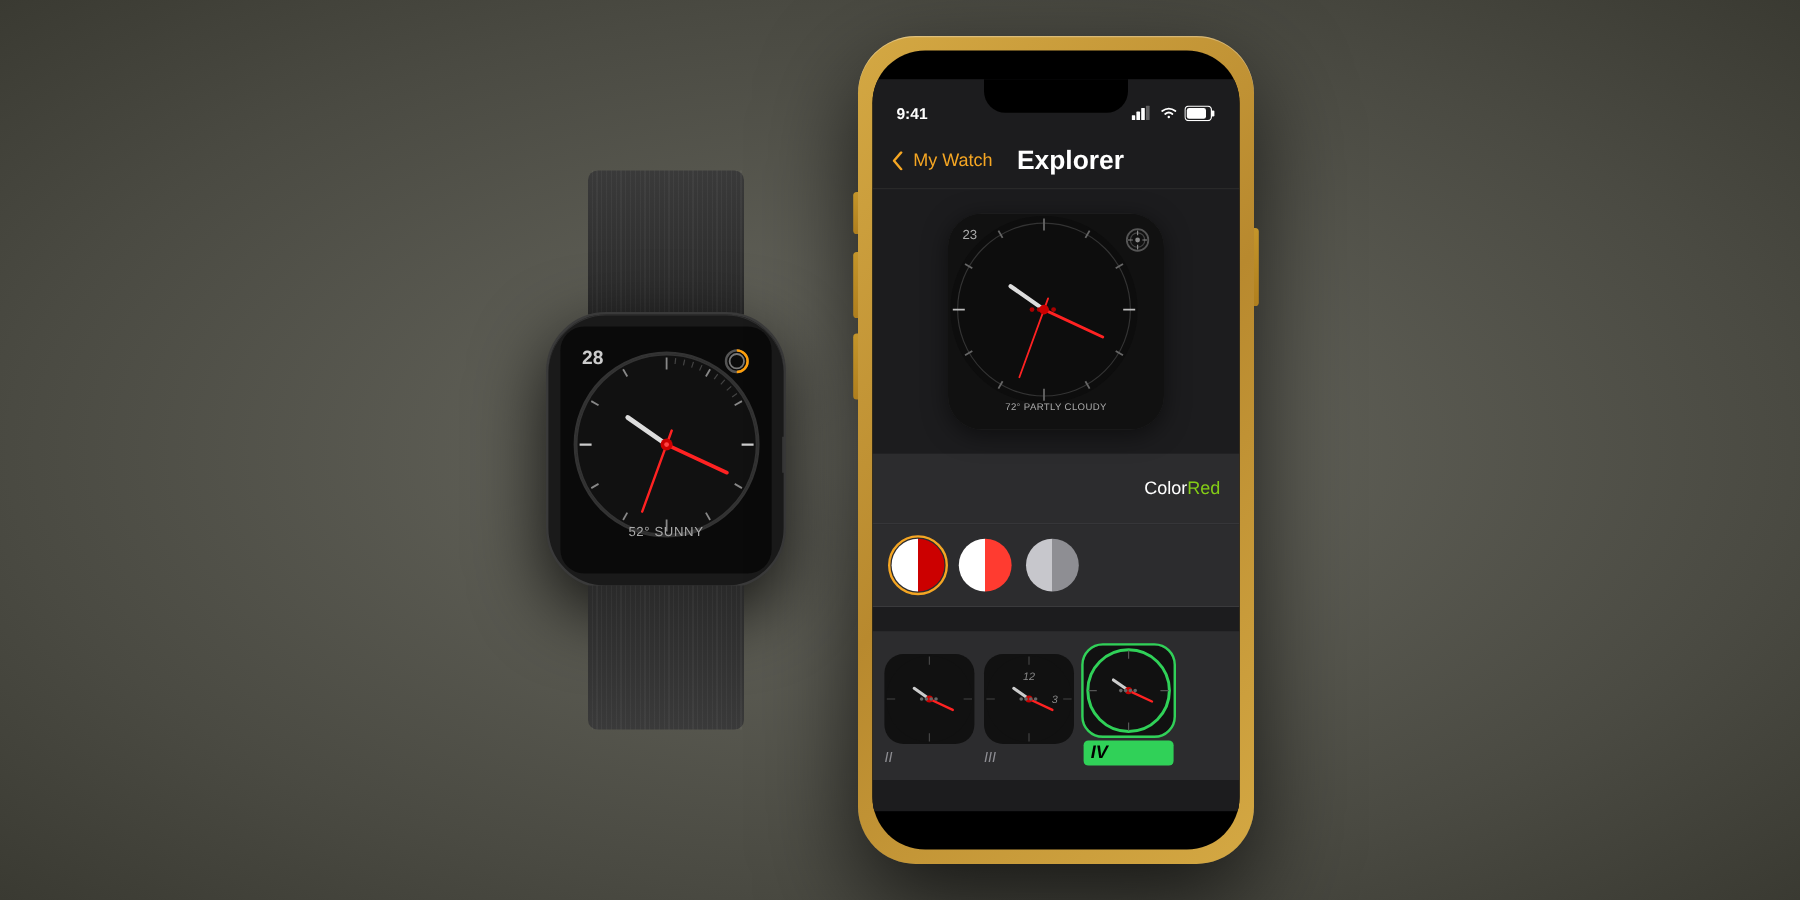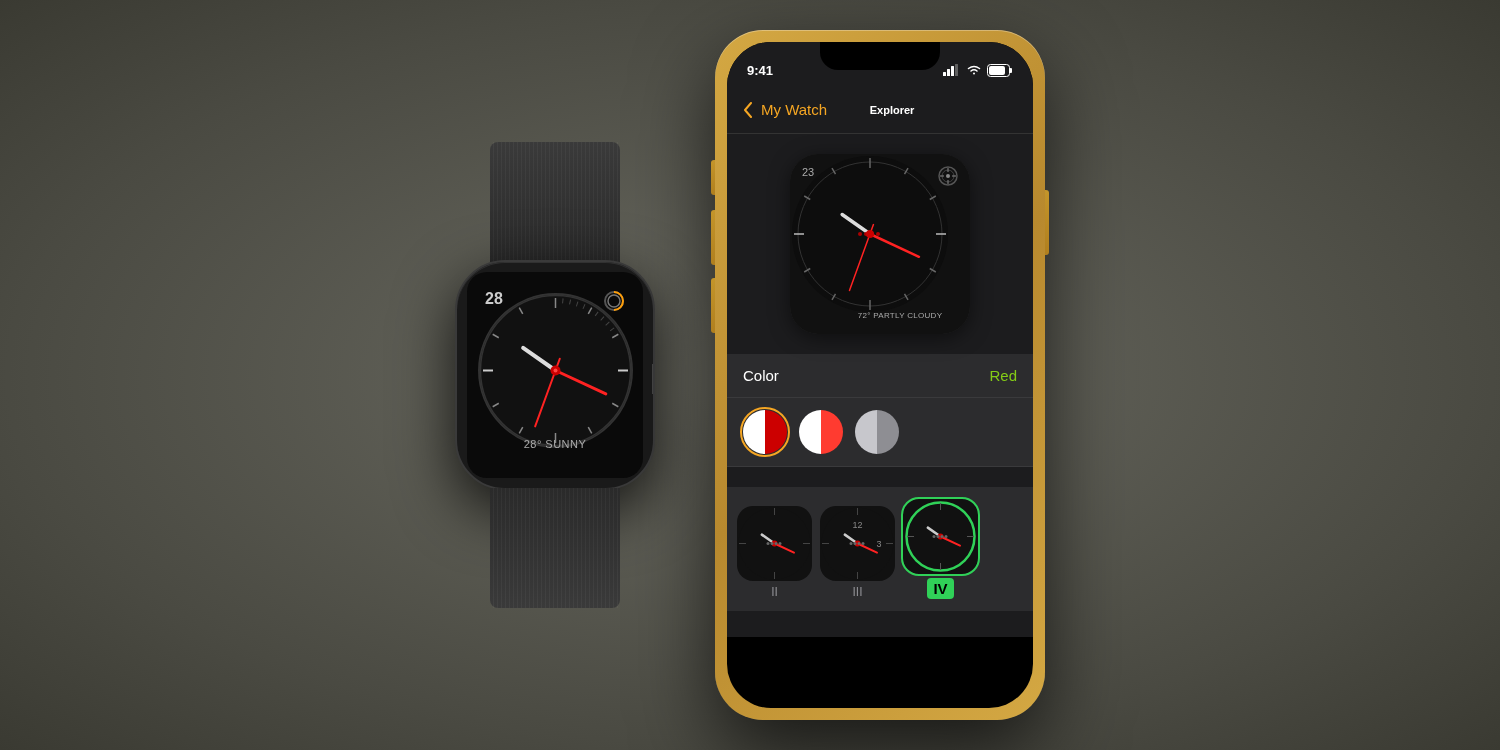--- a/index.html
+++ b/index.html
@@ -208,20 +208,21 @@
 
     
     .status-bar {
       height: 44px;
       background: #1c1c1e;
       display: flex;
       align-items: center;
       justify-content: space-between;
       padding: 12px 20px 0;
       position: relative;
+      margin-top: 24px;
     }
 
     .status-bar-notch {
       position: absolute;
       top: 0;
       left: 50%;
       transform: translateX(-50%);
       width: 120px;
       height: 28px;
       background: #000;
@@ -266,21 +267,21 @@
 
     .nav-back svg {
       width: 10px;
       height: 16px;
     }
 
     .nav-title {
       flex: 1;
       text-align: center;
       color: #fff;
-      font-size: 11px;
+      font-size: 22px;
       font-weight: 600;
       margin-right: 60px;
     }
 
     
     .app-content {
       flex: 1;
       background: #1c1c1e;
       overflow: hidden;
     }
@@ -334,31 +335,30 @@
 
     .preview-weather-bottom {
       position: absolute;
       bottom: 14px;
       left: 50%;
       transform: translateX(-50%);
       color: #aaa;
       font-size: 8px;
       white-space: nowrap;
       letter-spacing: 0.3px;
-      margin-left: 20px;
     }
 
     
     .section-row {
       background: #2c2c2e;
       padding: 0 16px;
       display: flex;
       align-items: center;
-      justify-content: space-between;
-      height: 44px;
+      justify-content: flex-end;
+      height: 59px;
       border-bottom: 0.5px solid #3a3a3c;
     }
 
     .section-label {
       color: #fff;
       font-size: 15px;
       font-weight: 500;
     }
 
     .section-value {
@@ -404,22 +404,22 @@
     }
 
     .style-section-header {
       background: #1c1c1e;
       padding: 8px 16px 6px;
     }
 
     .style-watch-mini {
       display: flex;
       flex-direction: column;
-      align-items: center;
       gap: 4px;
+      font-style: italic;
     }
 
     .mini-watch-face {
       width: 75px;
       height: 75px;
       border-radius: 16px;
       background: #111;
       position: relative;
       overflow: hidden;
     }
@@ -541,21 +541,21 @@
 
               <line x1="77.5" y1="77.5" x2="77.5" y2="22" stroke="#ff2222" stroke-width="3" stroke-linecap="round" transform="rotate(115,77.5,77.5)"></line>
 
               <line x1="77.5" y1="90" x2="77.5" y2="18" stroke="#ff2222" stroke-width="2" stroke-linecap="round" transform="rotate(200,77.5,77.5)"></line>
 
               <circle cx="77.5" cy="77.5" r="5" fill="#cc0000"></circle>
               <circle cx="77.5" cy="77.5" r="2" fill="#ff4444"></circle>
             </svg>
           </div>
 
-          <div class="watch-weather">28° SUNNY</div>
+          <div class="watch-weather">52° SUNNY</div>
         </div>
       </div>
 
       <div style="position:absolute;right:-3px;top:45%;width:4px;height:30px;background:#444;border-radius:0 2px 2px 0;"></div>
     </div>
     <div class="watch-band-bottom"></div>
   </div>
 
   <div class="phone-container">
     <div class="iphone-body">

